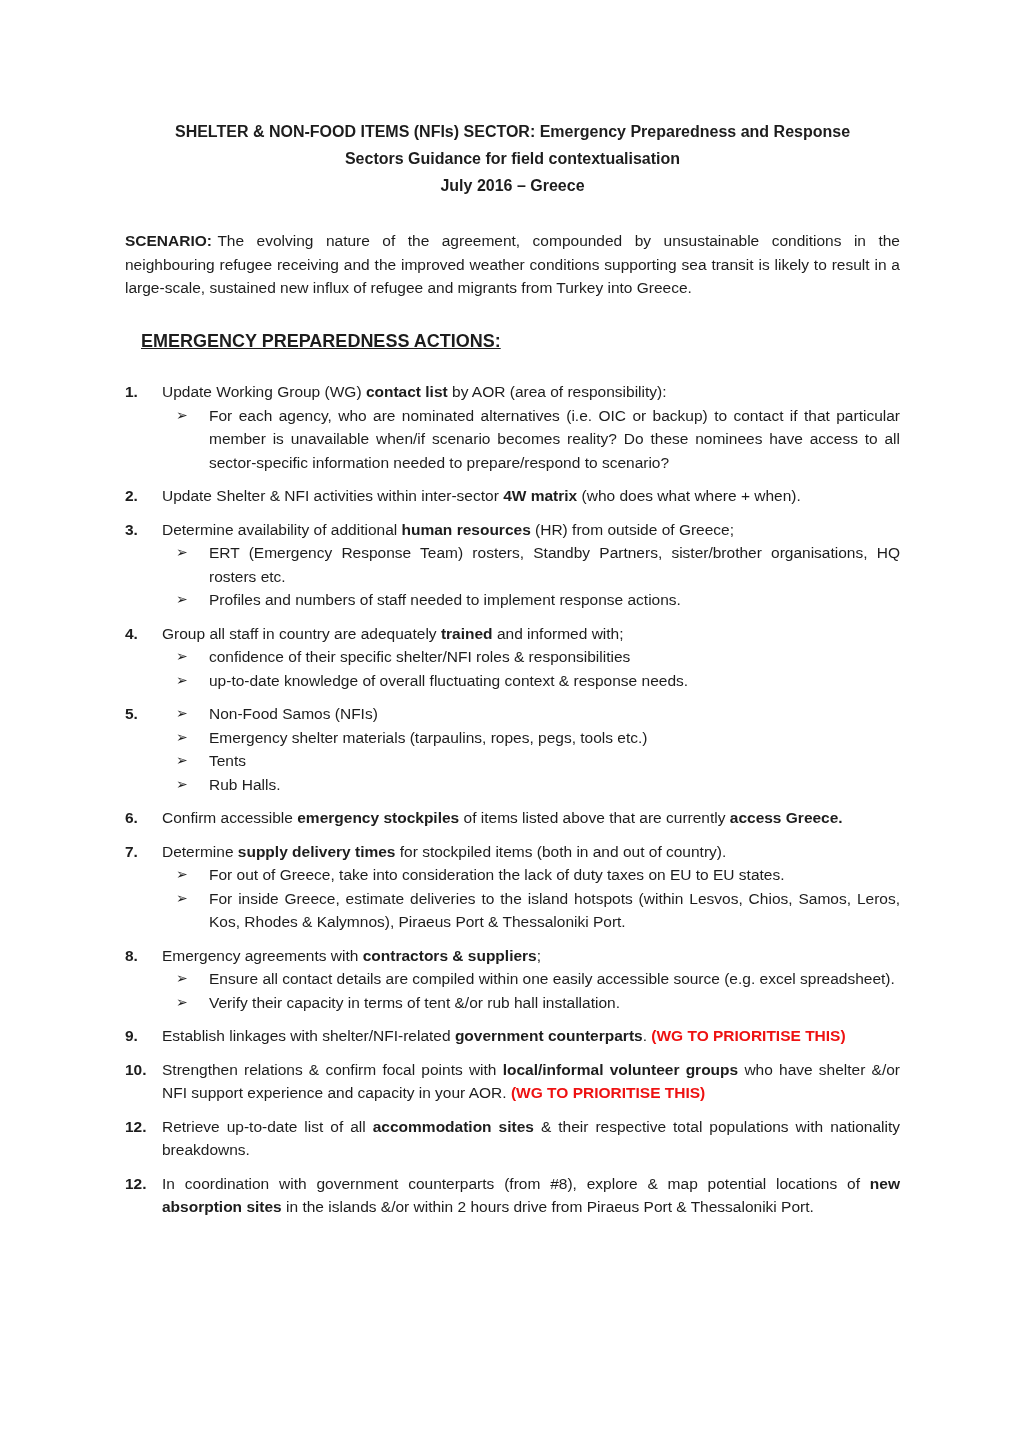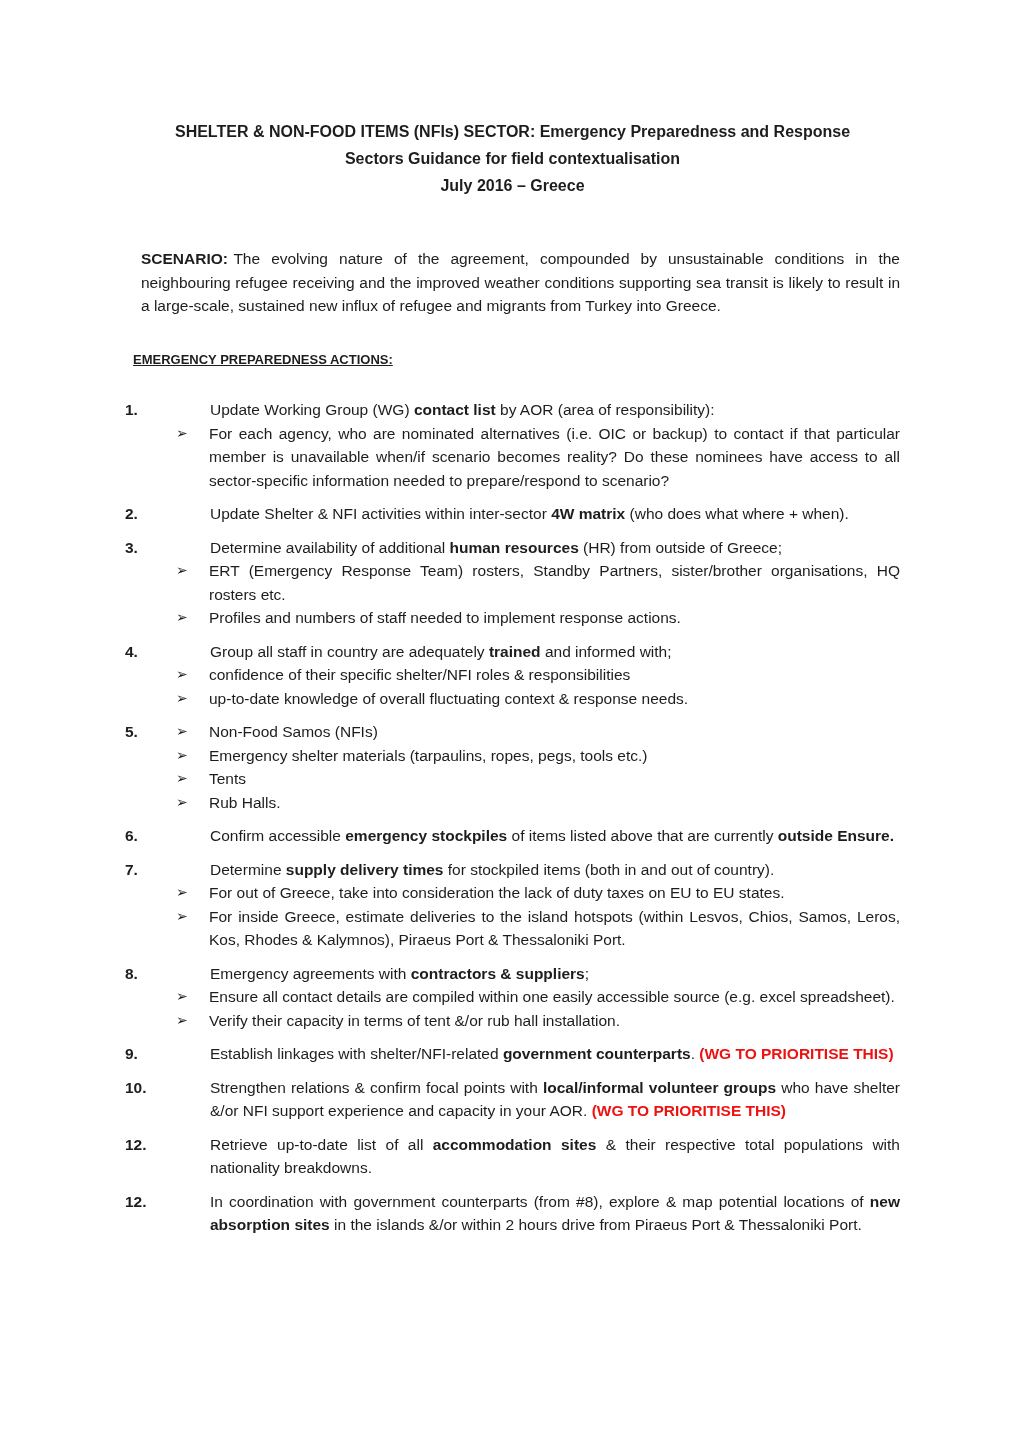--- a/index.html
+++ b/index.html
@@ -11,38 +11,38 @@
     padding: 118px 124px 0 125px;
     font-family: "Liberation Sans", "DejaVu Sans", sans-serif;
     font-size: 15.5px;
     line-height: 23.5px;
     color: #1d1d1d;
     overflow: hidden;
   }
   .b { font-weight: 700; }
   .red { color: var(--red, #ee1111); font-weight: 700; }
 
-  .title-block { text-align: center; margin-bottom: 48px; }
+  .title-block { text-align: center; margin-bottom: 30px; }
   .title-line { font-weight: 700; font-size: 16px; line-height: 27px; }
 
-  .scenario { text-align: justify; margin: 0 0 30px 16px; }
+  .scenario { text-align: justify; margin: 0 0 30px 0; }
   .scenario-label { font-weight: 700; margin-right: 0.35em; }
 
   .section-heading {
     font-weight: 700;
     text-decoration: underline;
-    font-size: 13px;
-    margin: 0 0 27px 8px;
+    font-size: 18px;
+    margin: 0 0 27px 16px;
   }
 
   .actions-list { }
   .action-item { display: flex; margin-bottom: 10px; }
   .action-number { flex: none; width: 37px; font-weight: 700; }
   .action-body { flex: 1; min-width: 0; }
-  .action-text { text-align: justify; margin-left: 48px; }
+  .action-text { text-align: justify; }
 
   .bullet-row { display: flex; margin-left: 14px; }
   .bullet-arrow-icon { flex: none; width: 33px; font-size: 14px; }
   .bullet-text { flex: 1; min-width: 0; text-align: justify; }
 </style>
 </head>
 <body>
 
 <div class="page">
 
@@ -118,21 +118,21 @@
           </div>
           <div class="bullet-row">
             <span class="bullet-arrow-icon">➢</span>
             <div class="bullet-text">Rub Halls.</div>
           </div>
         </div>
       </div>
       <div class="action-item">
         <div class="action-number">6.</div>
         <div class="action-body">
-          <div class="action-text"><span>Confirm accessible </span><span class="b ">emergency stockpiles</span><span> of items listed above that are currently </span><span class="b ">outside Ensure.</span></div>
+          <div class="action-text"><span>Confirm accessible </span><span class="b ">emergency stockpiles</span><span> of items listed above that are currently </span><span class="b ">access Greece.</span></div>
         </div>
       </div>
       <div class="action-item">
         <div class="action-number">7.</div>
         <div class="action-body">
           <div class="action-text"><span>Determine </span><span class="b ">supply delivery times</span><span> for stockpiled items (both in and out of country).</span></div>
           <div class="bullet-row">
             <span class="bullet-arrow-icon">➢</span>
             <div class="bullet-text">For out of Greece, take into consideration the lack of duty taxes on EU to EU states.</div>
           </div>

